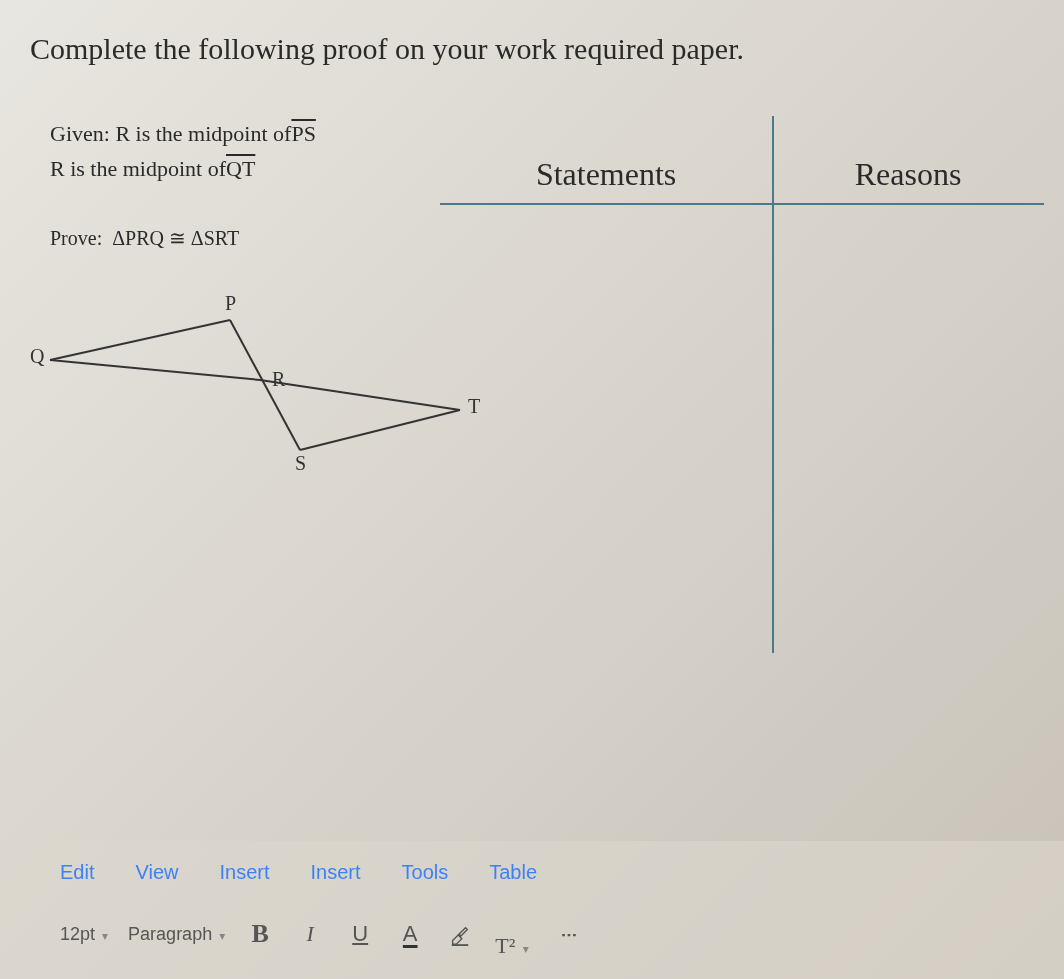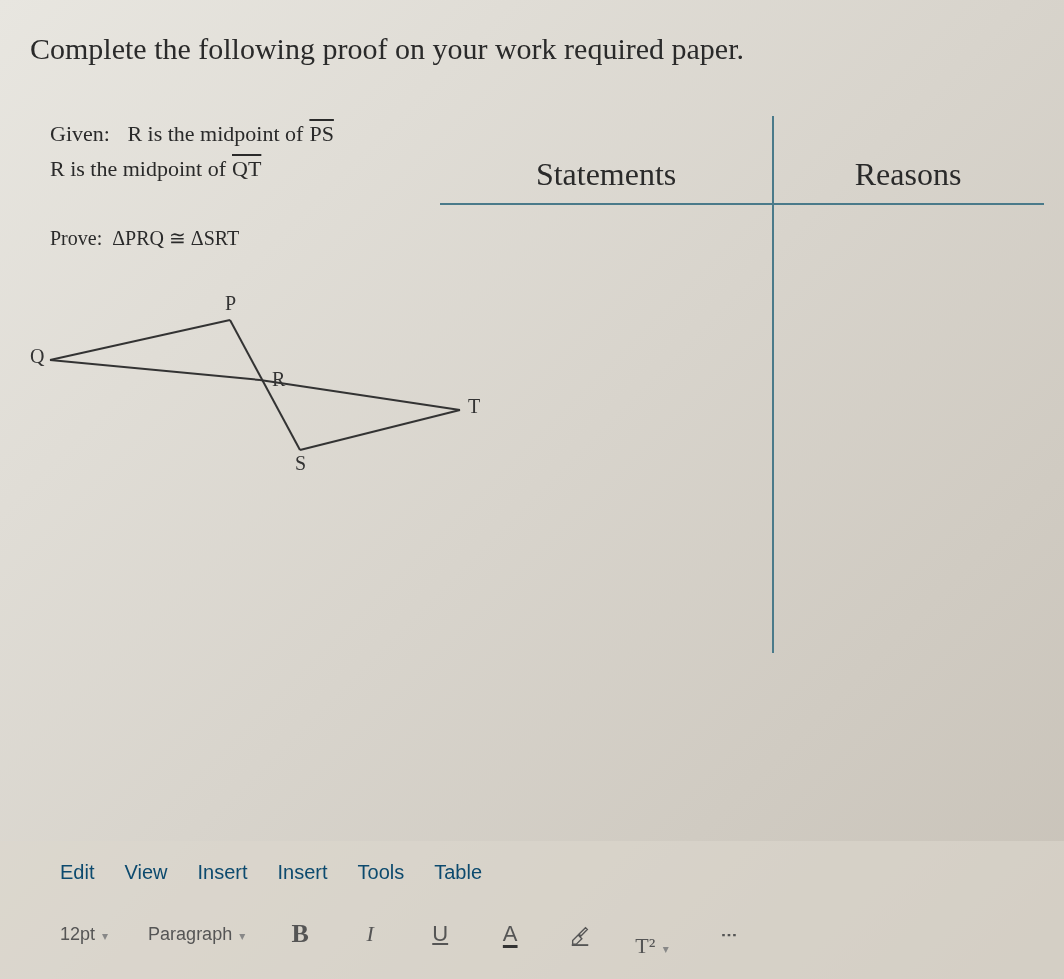--- a/index.html
+++ b/index.html
@@ -35,21 +35,21 @@
       padding-left: 30px;
     }
     .given {
       font-size: 22px;
       line-height: 1.6;
       margin-bottom: 40px;
     }
     .given-line {
       display: flex;
       align-items: flex-end;
-      gap: 6px;
+      gap: 0;
       flex-wrap: nowrap;
     }
     .overline {
       text-decoration: overline;
     }
     .prove {
       font-size: 20px;
       margin-bottom: 40px;
     }
     .congruent {
@@ -109,30 +109,30 @@
     .editor-bar {
       position: absolute;
       bottom: 0;
       left: 0;
       right: 0;
       padding: 20px 60px;
       background: rgba(220, 215, 205, 0.6);
     }
     .menu-row {
       display: flex;
-      gap: 30px;
+      gap: 41px;
       font-size: 20px;
-      color: #0c4a6e;
+      color: #3b82f6;
       margin-bottom: 25px;
       font-family: Arial, sans-serif;
     }
     .toolbar-row {
       display: flex;
       align-items: center;
-      gap: 40px;
+      gap: 20px;
       font-family: Arial, sans-serif;
       color: #555;
     }
     .font-size {
       font-size: 18px;
     }
     .para-style {
       font-size: 18px;
     }
     .fmt-btn {

